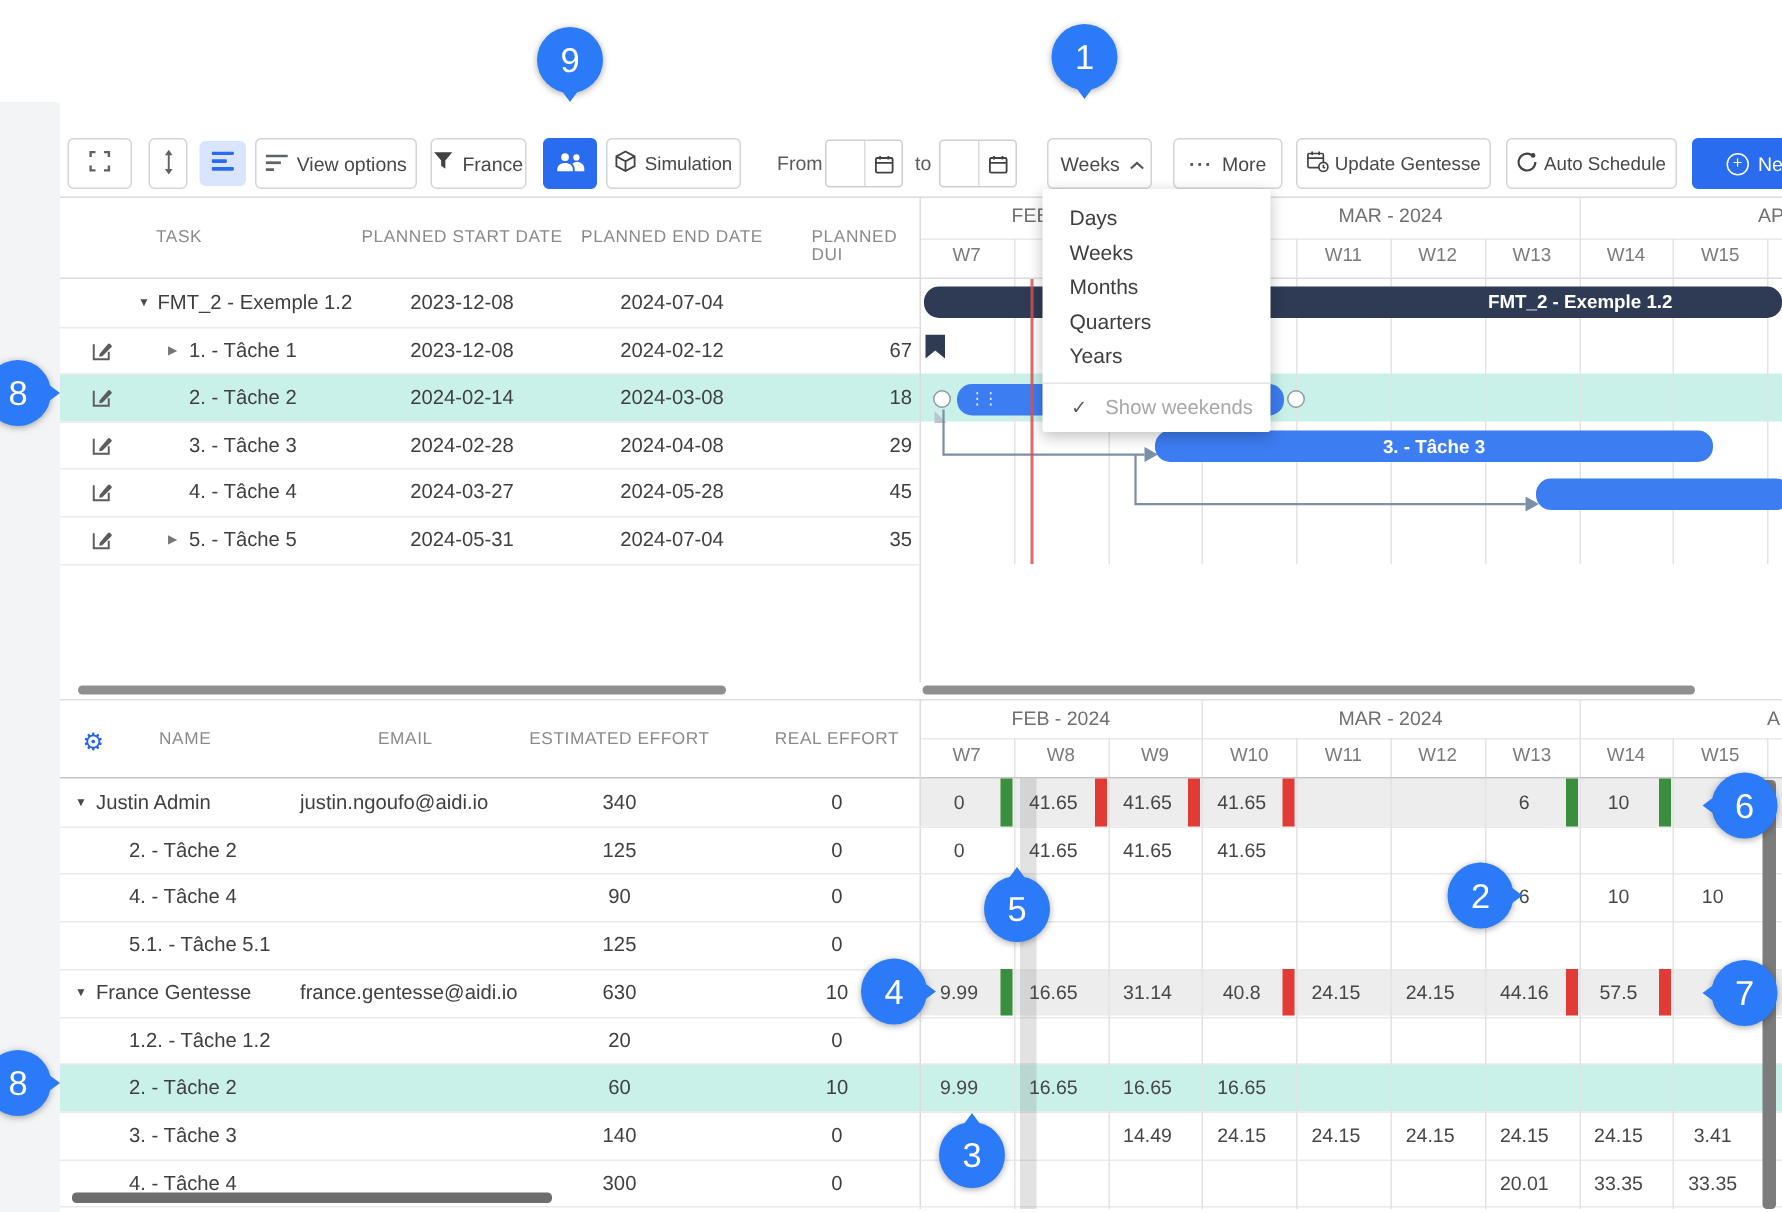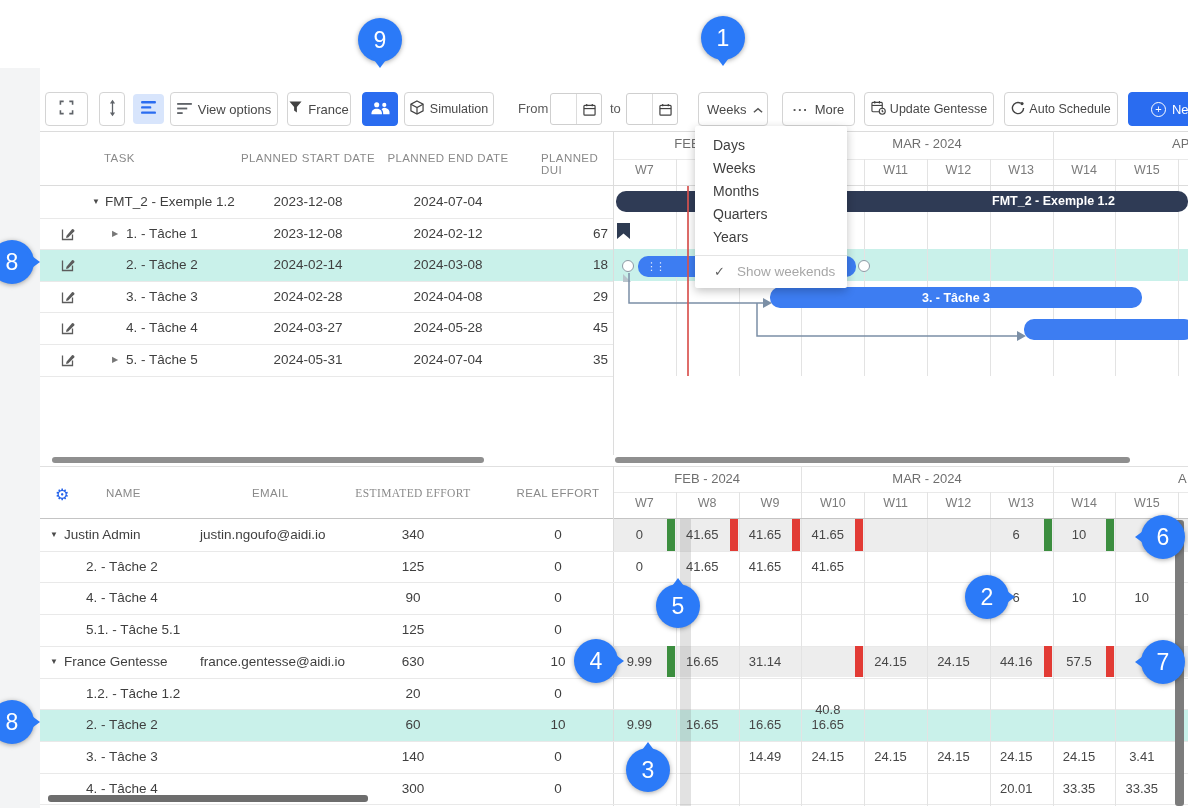--- a/index.html
+++ b/index.html
@@ -374,21 +374,21 @@
           <path d="M5.5 9.8 5.1 11.9l2.1-.4 6-6a1 1 0 0 0 0-1.4l-.8-.8a1 1 0 0 0-1.4 0Z" fill="#5c5c5c"></path>
         </svg></div>
       <div style="position:absolute;left:112px;top:344px;height:31.6px;line-height:31.6px;font-size:8px;color:#777;z-index:5;cursor:pointer;">▶</div>
       <div class="cell-txt" style="left:126px;top:344px;height:31.6px;line-height:31.6px;">5. - Tâche 5</div>
       <div class="cell-txt" style="left:233px;top:344px;width:150px;text-align:center;height:31.6px;line-height:31.6px;">2024-05-31</div>
       <div class="cell-txt" style="left:373px;top:344px;width:150px;text-align:center;height:31.6px;line-height:31.6px;">2024-07-04</div>
       <div class="cell-txt" style="left:520px;top:344px;width:88px;text-align:right;height:31.6px;line-height:31.6px;">35</div>
       <div style="position:absolute;left:55px;top:485px;font-size:16px;color:#2563eb;z-index:6;cursor:pointer;">⚙</div>
       <div class="hdr-txt" style="left:106px;top:487px;">NAME</div>
       <div class="hdr-txt" style="left:252px;top:487px;">EMAIL</div>
-      <div class="hdr-txt" style="left:340px;top:487px;width:146px;text-align:center;font-family:Liberation Serif, serif;">ESTIMATED EFFORT</div>
+      <div class="hdr-txt" style="left:340px;top:487px;width:146px;text-align:center;">ESTIMATED EFFORT</div>
       <div class="hdr-txt" style="left:498px;top:487px;width:120px;text-align:center;">REAL EFFORT</div>
       <div style="position:absolute;left:40px;top:519px;width:573px;height:31.7px;z-index:2;"></div>
       <div style="position:absolute;left:50px;top:519px;height:31.7px;line-height:31.7px;font-size:8px;color:#4a4a4a;z-index:5;cursor:pointer;">▼</div>
       <div class="cell-txt" style="left:64px;top:519px;height:31.7px;line-height:31.7px;">Justin Admin</div>
       <div class="cell-txt" style="left:200px;top:519px;height:31.7px;line-height:31.7px;">justin.ngoufo@aidi.io</div>
       <div class="cell-txt" style="left:340px;top:519px;width:146px;text-align:center;height:31.7px;line-height:31.7px;">340</div>
       <div class="cell-txt" style="left:498px;top:519px;width:120px;text-align:center;height:31.7px;line-height:31.7px;">0</div>
       <div style="position:absolute;left:40px;top:550.7px;width:573px;height:31.7px;z-index:2;"></div>
       <div class="cell-txt" style="left:86px;top:550.7px;height:31.7px;line-height:31.7px;">2. - Tâche 2</div>
       <div class="cell-txt" style="left:340px;top:550.7px;width:146px;text-align:center;height:31.7px;line-height:31.7px;">125</div>
@@ -438,21 +438,21 @@
       <div class="grid-val" style="left:613px;top:550.7px;width:52.8px;height:31.7px;line-height:31.7px;">0</div>
       <div class="grid-val" style="left:675.8px;top:550.7px;width:52.8px;height:31.7px;line-height:31.7px;">41.65</div>
       <div class="grid-val" style="left:738.6px;top:550.7px;width:52.8px;height:31.7px;line-height:31.7px;">41.65</div>
       <div class="grid-val" style="left:801.4px;top:550.7px;width:52.8px;height:31.7px;line-height:31.7px;">41.65</div>
       <div class="grid-val" style="left:989.8px;top:582.4px;width:52.8px;height:31.7px;line-height:31.7px;">6</div>
       <div class="grid-val" style="left:1052.6px;top:582.4px;width:52.8px;height:31.7px;line-height:31.7px;">10</div>
       <div class="grid-val" style="left:1115.4px;top:582.4px;width:52.8px;height:31.7px;line-height:31.7px;">10</div>
       <div class="grid-val" style="left:613px;top:645.8px;width:52.8px;height:31.7px;line-height:31.7px;">9.99</div>
       <div class="grid-val" style="left:675.8px;top:645.8px;width:52.8px;height:31.7px;line-height:31.7px;">16.65</div>
       <div class="grid-val" style="left:738.6px;top:645.8px;width:52.8px;height:31.7px;line-height:31.7px;">31.14</div>
-      <div class="grid-val" style="left:801.4px;top:645.8px;width:52.8px;height:31.7px;line-height:31.7px;margin-top:48px;">40.8</div>
+      <div class="grid-val" style="left:801.4px;top:645.8px;width:52.8px;height:31.7px;line-height:31.7px;">40.8</div>
       <div class="grid-val" style="left:864.2px;top:645.8px;width:52.8px;height:31.7px;line-height:31.7px;">24.15</div>
       <div class="grid-val" style="left:927px;top:645.8px;width:52.8px;height:31.7px;line-height:31.7px;">24.15</div>
       <div class="grid-val" style="left:989.8px;top:645.8px;width:52.8px;height:31.7px;line-height:31.7px;">44.16</div>
       <div class="grid-val" style="left:1052.6px;top:645.8px;width:52.8px;height:31.7px;line-height:31.7px;">57.5</div>
       <div style="position:absolute;left:667px;top:645.8px;width:8px;height:31.7px;background:#3c8e3f;z-index:4;"></div>
       <div style="position:absolute;left:855px;top:645.8px;width:8px;height:31.7px;background:#e23b35;z-index:4;"></div>
       <div style="position:absolute;left:1044px;top:645.8px;width:8px;height:31.7px;background:#e23b35;z-index:4;"></div>
       <div style="position:absolute;left:1106px;top:645.8px;width:8px;height:31.7px;background:#e23b35;z-index:4;"></div>
       <div class="grid-val" style="left:613px;top:709.2px;width:52.8px;height:31.7px;line-height:31.7px;">9.99</div>
       <div class="grid-val" style="left:675.8px;top:709.2px;width:52.8px;height:31.7px;line-height:31.7px;">16.65</div>

